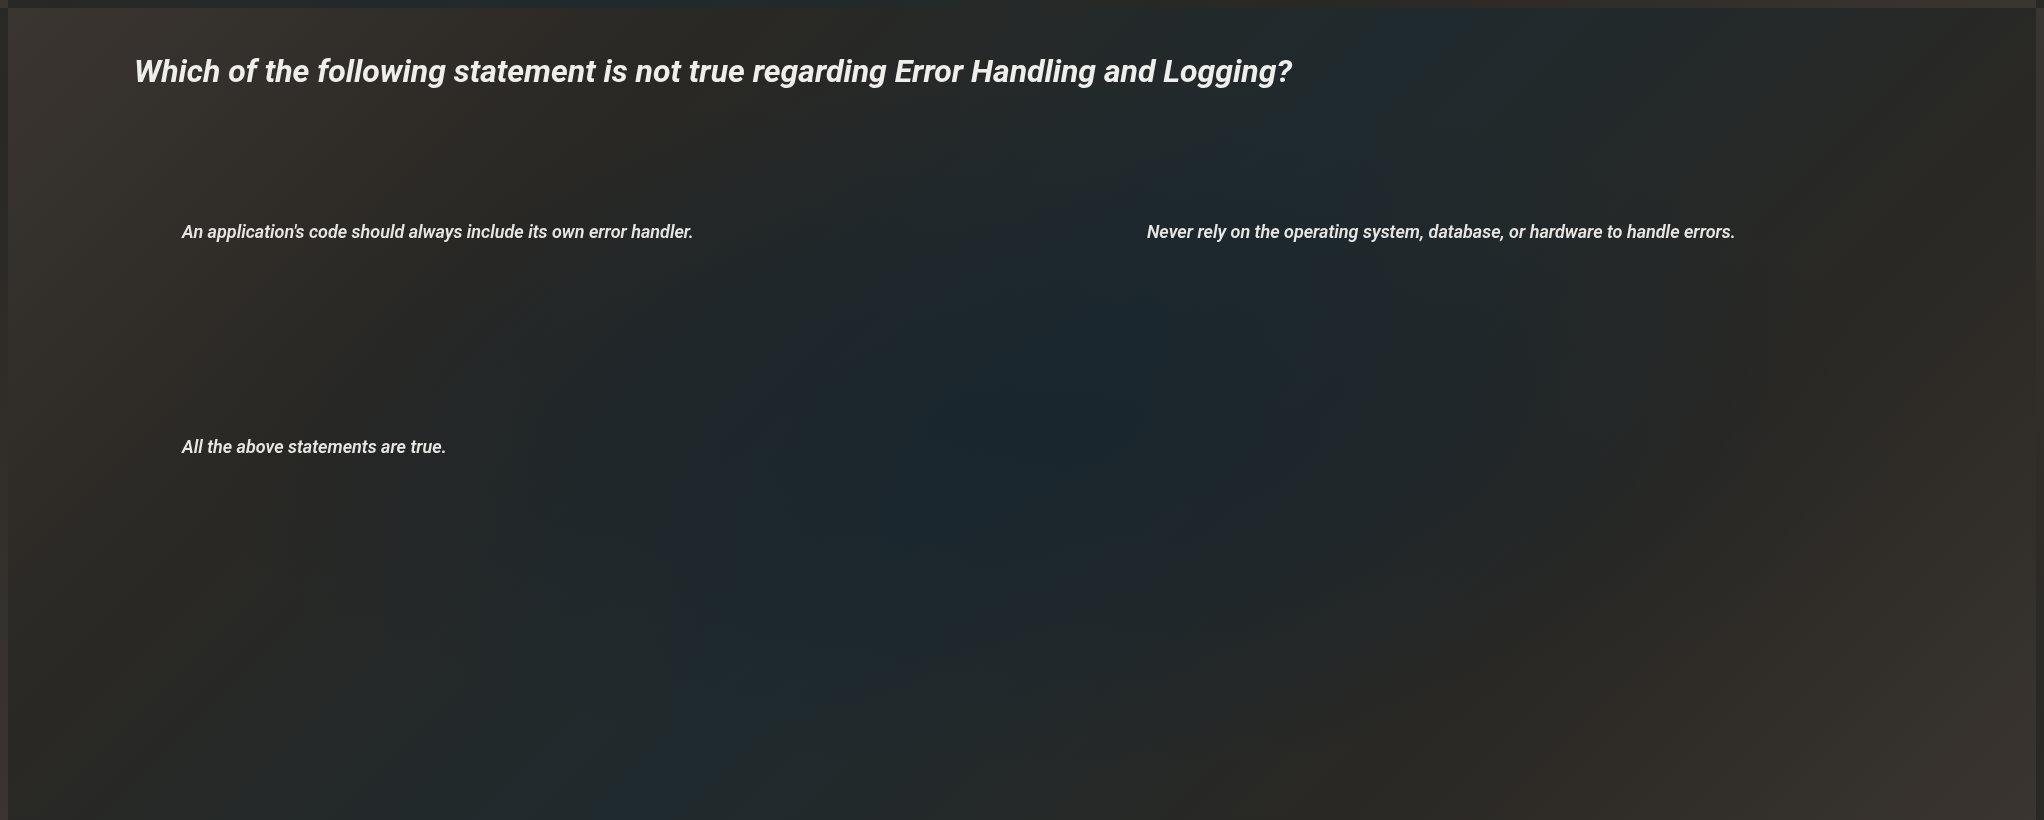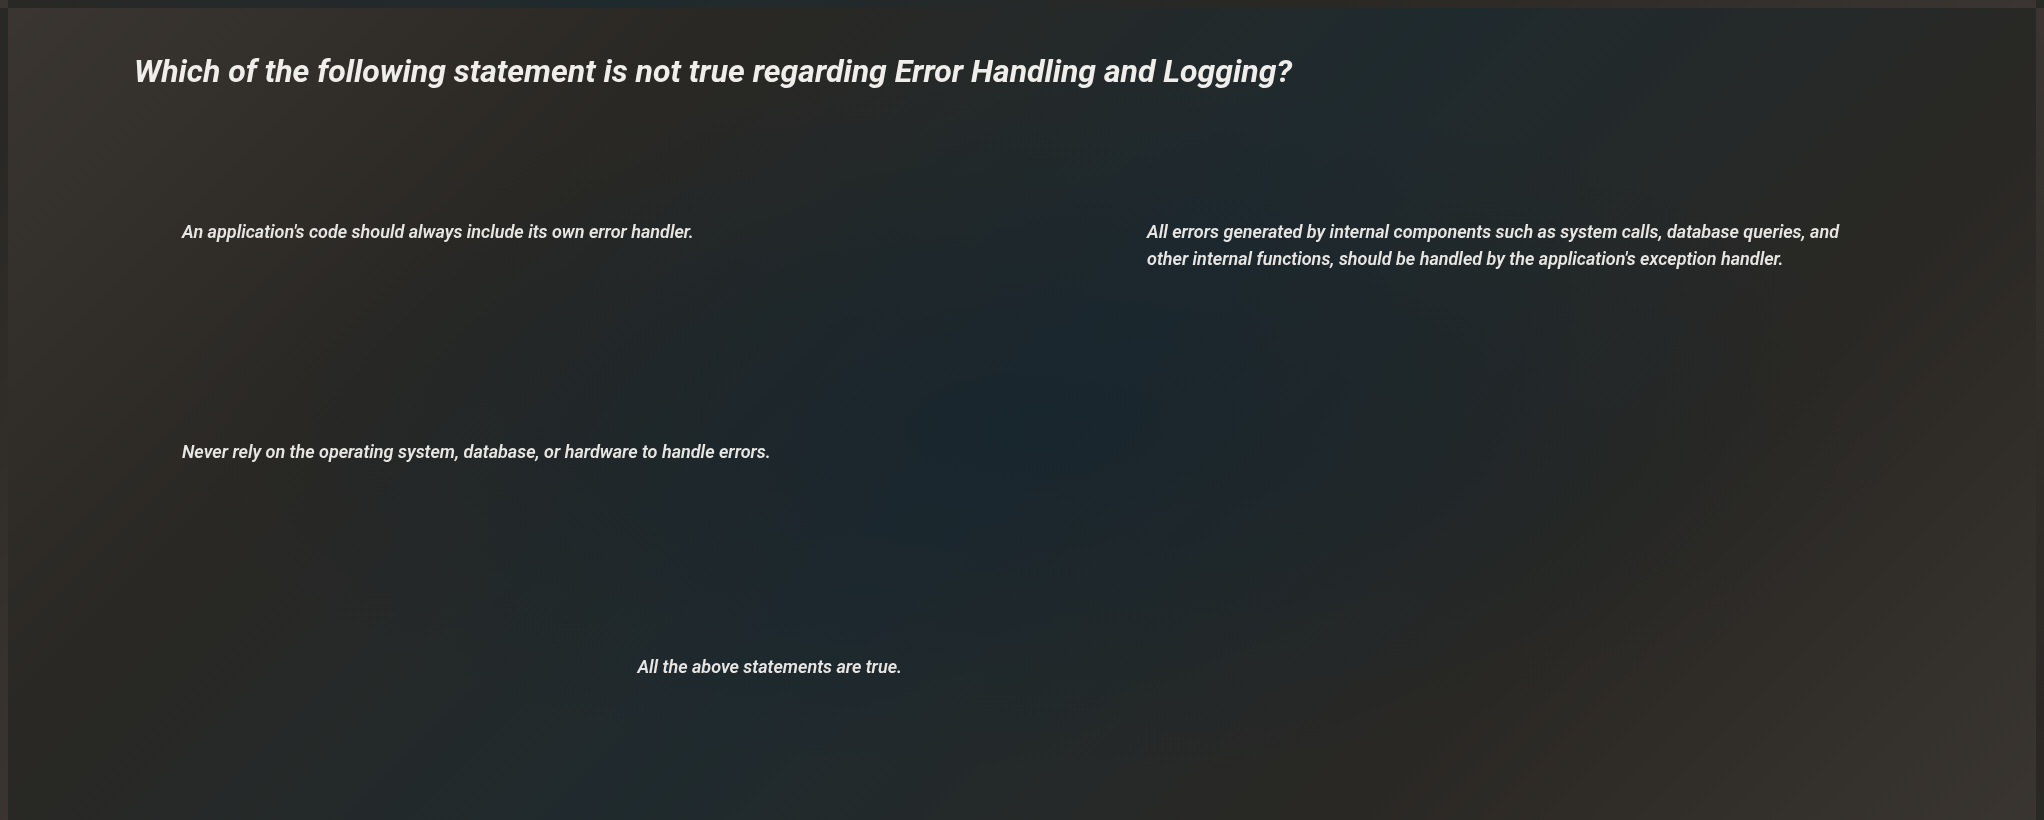--- a/index.html
+++ b/index.html
@@ -58,32 +58,30 @@
       font-weight: 600;
       color: #e8e6e3;
       line-height: 1.5;
       cursor: pointer;
       max-width: 720px;
     }
     
     .option-e {
       grid-column: 1;
       margin-top: 30px;
-      text-align: right;
     }
   </style>
 </head>
 <body>
 
 <div class="container">
   <h1 class="question-title">Which of the following statement is not true regarding Error Handling and Logging?</h1>
 
   <div class="options-grid">
     <div class="option">An application's code should always include its own error handler.</div>
 
-    <div class="option">All errors generated by internal components such as system calls, database queries, and other internal functions, should be handled by the application's exception handler.</div>
 
     <div class="option">Never rely on the operating system, database, or hardware to handle errors.</div>
 
 
     <div class="option option-e">All the above statements are true.</div>
   </div>
 </div>
 
 </body></html>

